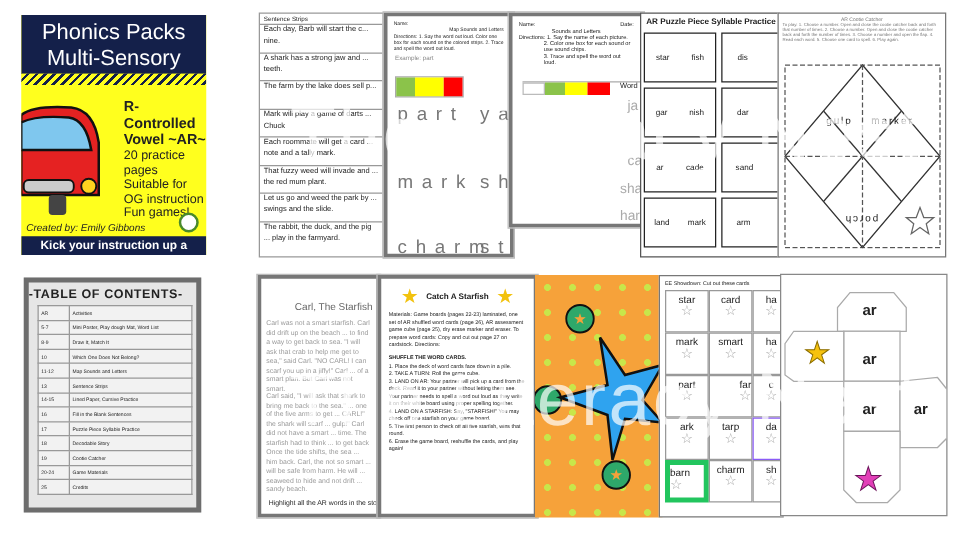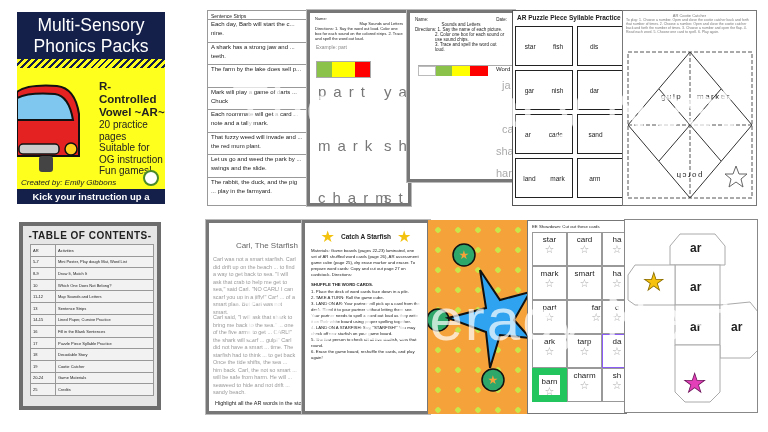--- a/index.html
+++ b/index.html
@@ -11,40 +11,40 @@
 #cover{left:17px;top:12px;width:148px;height:192px;background:#ffff1e;overflow:hidden}
 #cover .hd{background:#14204a;color:#fff;text-align:center;font-size:17.5px;line-height:21px;padding:3px 0 2px}
 #cover .chev{height:9px;background:repeating-linear-gradient(135deg,#ffff1e 0 3px,#14204a 3px 5px);}
 #cover ul{position:absolute;left:82px;top:68px;list-style:none;font-size:10px;line-height:11.5px}
 #cover ul li.big{font-weight:bold;font-size:11.5px;line-height:13px}
 #cover .foot{position:absolute;left:0;right:0;bottom:0;height:15px;background:#14204a;color:#fff;font-weight:bold;font-size:9.5px;text-align:center;line-height:15px}
 #cover .by{position:absolute;left:4px;bottom:17px;font-size:8px;font-style:italic}
 .car{position:absolute;left:0;top:72px;width:78px;height:90px}
 
 #toc{left:19px;top:222px;width:142px;height:188px;background:#e6e6e6;border:4px solid #6d6d6d}
-#toc h3{font-size:10px;text-align:center;padding:4px 0 3px;letter-spacing:.5px;font-family:"Liberation Sans",sans-serif}
+#toc h3{font-size:10px;padding:4px 0 3px;letter-spacing:.5px;font-family:"Liberation Sans",sans-serif}
 #toc table{width:124px;margin-left:7px;border-collapse:collapse;font-size:4px}
 #toc td{border:1px solid #999;padding:0 2px;height:11.6px;background:#f2f2f2}
 #toc td:first-child{width:25px}
 
 .strip{border-top:1px solid #999;font-size:6px;line-height:9px;padding:0 3px;height:22.5px}
 
 .tiles{display:grid}
 .puz{border:1.5px solid #222;margin:2px;position:relative;font-size:6.5px;display:flex;align-items:center;justify-content:space-around}
 .star5{color:#aaa;font-size:11px;line-height:11px}
 .wm{position:absolute;left:232px;top:72px;font-size:60px;color:rgba(255,255,255,.7);white-space:nowrap;letter-spacing:2px;font-family:"Liberation Sans",sans-serif}
 .wm2{position:absolute;left:232px;top:285px;font-size:60px;color:rgba(255,255,255,.7);white-space:nowrap;letter-spacing:2px;font-family:"Liberation Sans",sans-serif}
 </style>
 </head>
 <body>
 
 <div id="cover" class="abs">
   <div class="hd">
+    <div>Phonics Packs</div>
     <div>Multi-Sensory</div>
-    <div>Phonics Packs</div>
   </div>
   <div class="chev"></div>
   <svg class="car" viewBox="0 0 78 90">
     <path d="M0 8 Q10 0 40 2 Q58 4 62 30 L62 72 L0 72 Z" fill="#e52222" stroke="#111" stroke-width="2"></path>
     <path d="M0 14 Q12 8 38 10 Q52 12 56 36 L0 36 Z" fill="#7fc7ee" stroke="#111" stroke-width="2"></path>
     <rect x="2" y="60" width="40" height="10" rx="4" fill="#ccc" stroke="#111" stroke-width="1.5"></rect>
     <circle cx="54" cy="65" r="6" fill="#ffd21f" stroke="#111" stroke-width="1.5"></circle>
     <rect x="22" y="72" width="14" height="16" rx="3" fill="#444"></rect>
   </svg>
   <ul>
@@ -311,21 +311,21 @@
         <div class="star5">☆</div>
       </div>
     <div class="card" style="border:1px solid #999;text-align:center;font-size:8px;padding-top:2px">
         <div>tarp</div>
         <div class="star5">☆</div>
       </div>
     <div class="card" style="border:1px solid #8b5cf6;text-align:center;font-size:8px;padding-top:2px">
         <div>da</div>
         <div class="star5">☆</div>
       </div>
-    <div class="card" style="border:7px solid #22c55e;text-align:center;font-size:8px;padding-top:2px">
+    <div class="card" style="border:4px solid #22c55e;text-align:left;font-size:8px;padding-top:2px">
         <div>barn</div>
         <div class="star5">☆</div>
       </div>
     <div class="card" style="border:1px solid #999;text-align:center;font-size:8px;padding-top:2px">
         <div>charm</div>
         <div class="star5">☆</div>
       </div>
     <div class="card" style="border:1px solid #999;text-align:center;font-size:8px;padding-top:2px">
         <div>sh</div>
         <div class="star5">☆</div>

